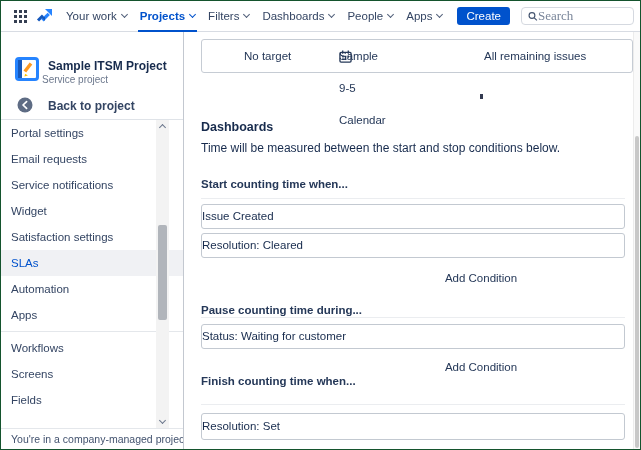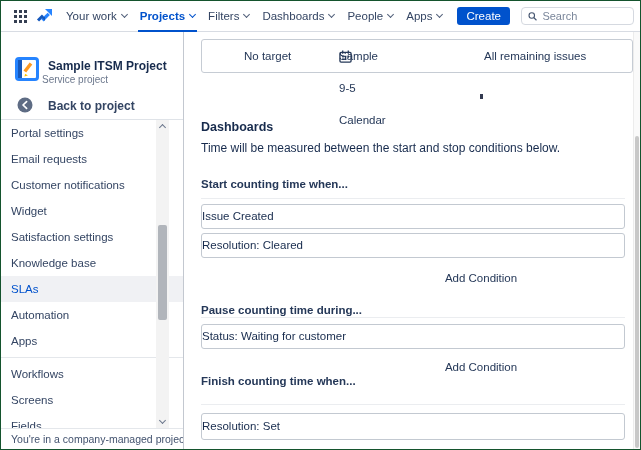--- a/index.html
+++ b/index.html
@@ -33,22 +33,22 @@
   }
   .create-btn {
     margin-left:15px; background:#0052cc; color:#fff; font-size:11.5px; font-weight:500;
     padding:3px 9px; border-radius:3px; border:none; cursor:pointer; font-family:inherit;
   }
   .searchbox {
     margin-left:auto; margin-right:6px; width:113px; height:18px;
     border:1px solid #d5d9e0; border-radius:4px; display:flex; align-items:center; padding:0 6px;
   }
   .searchbox input {
-    border:none; outline:none; width:100%; font-size:11px; color:#344563; margin-left:5px;
-    font-family:Liberation Sans, sans-serif; background:transparent;
+    border:none; outline:none; width:100%; font-size:13px; color:#344563; 
+    font-family:Liberation Serif, serif; background:transparent;
   }
   .searchbox input::placeholder { color:#7a869a; }
 
   
   .sidebar {
     position:absolute; top:31px; left:0; width:183px; bottom:0;
     background:#fff; border-right:1px solid #c3c8d0;
   }
   .proj-icon { position:absolute; left:14px; top:25px; }
   .proj-name { position:absolute; left:47px; top:27px; font-size:12px; font-weight:700; color:#172b4d; }
@@ -195,24 +195,23 @@
       <svg width="16" height="16" viewBox="0 0 16 16">
         <circle cx="8" cy="8" r="7.5" fill="#5e6c84"></circle>
         <path d="M9.6 4.6 L6 8 L9.6 11.4" fill="none" stroke="#ffffff" stroke-width="1.7" stroke-linecap="round" stroke-linejoin="round"></path>
       </svg>
     </span>
     <span class="back-label">Back to project</span>
 
     <div class="menu">
       <div class="menu-item">Portal settings</div>
       <div class="menu-item">Email requests</div>
-      <div class="menu-item">Customer notifications</div>
+      <div class="menu-item">Service notifications</div>
       <div class="menu-item">Widget</div>
       <div class="menu-item">Satisfaction settings</div>
-      <div class="menu-item">Knowledge base</div>
       <div class="menu-item selected">SLAs</div>
       <div class="menu-item">Automation</div>
       <div class="menu-item">Apps</div>
       <div class="menu-divider"></div>
       <div class="menu-item">Workflows</div>
       <div class="menu-item">Screens</div>
       <div class="menu-item">Fields</div>
 
       <div class="side-scroll">
         <i class="sb-chev up"></i>

